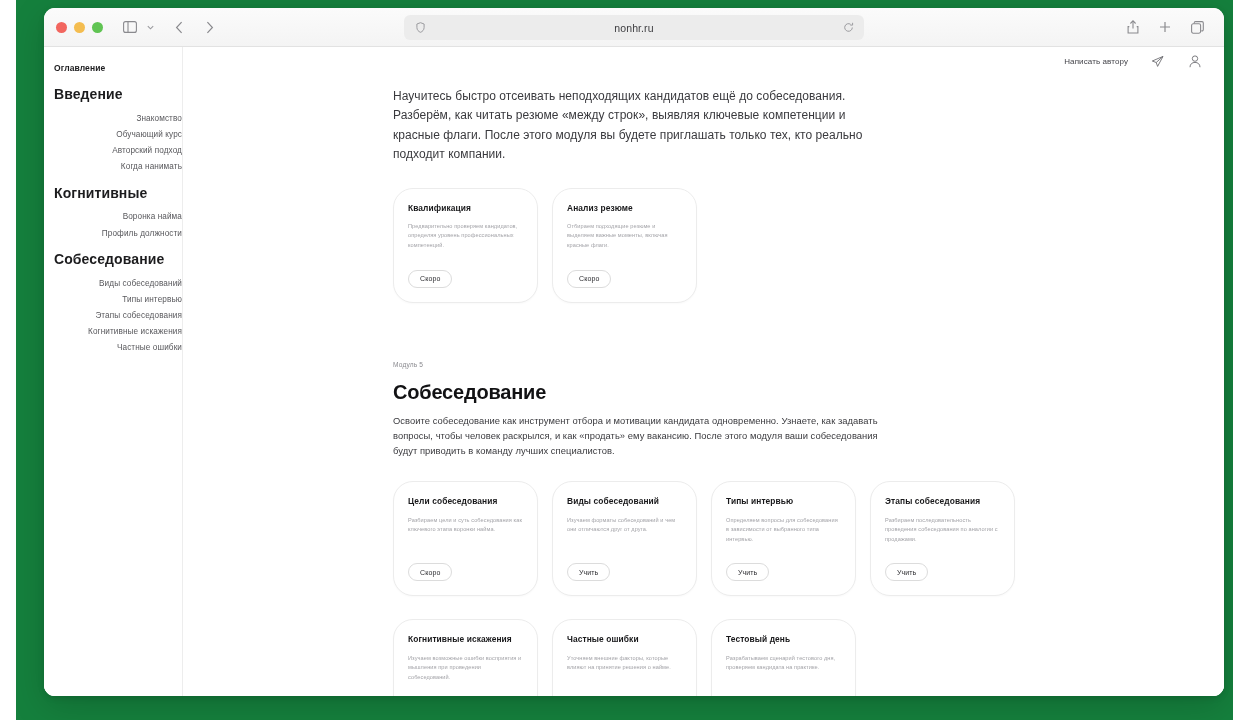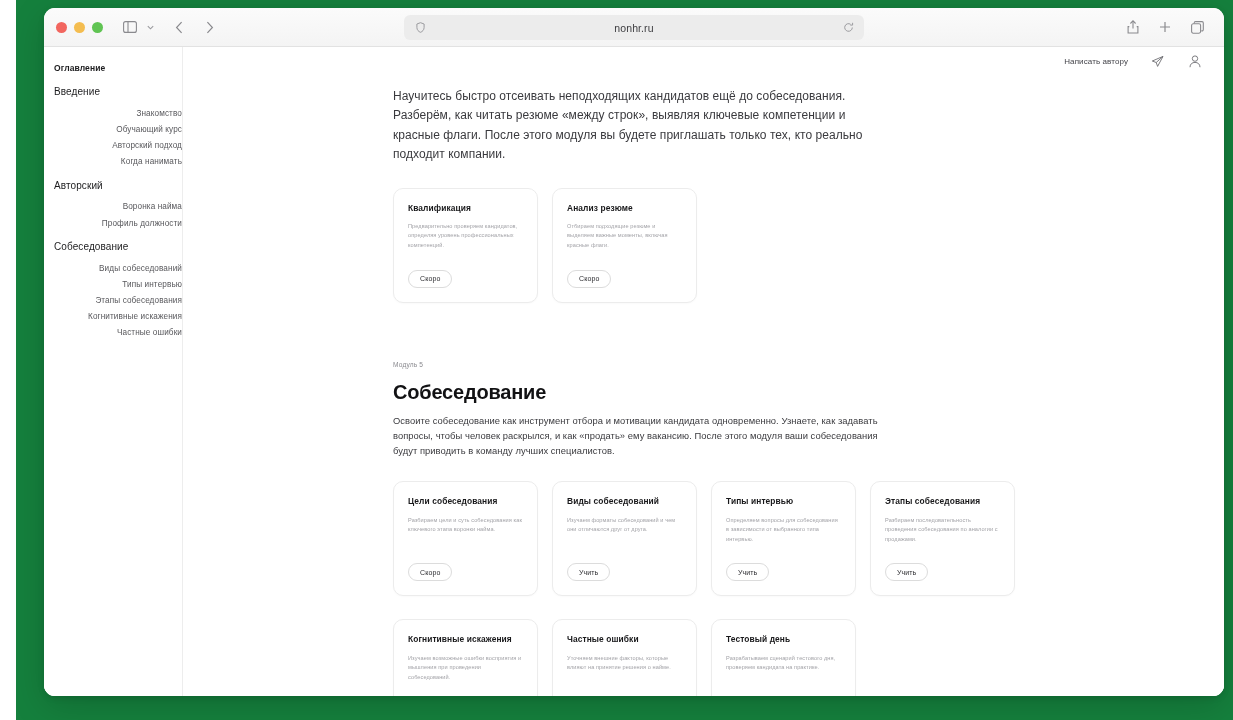--- a/index.html
+++ b/index.html
@@ -145,22 +145,22 @@
   }
   .sb-title {
     font-size: 8.5px;
     font-weight: bold;
     color: #1c1c1e;
     letter-spacing: 0.1px;
     margin-bottom: 13px;
   }
   .sb-group { margin-bottom: 10px; }
   .sb-group-title {
-    font-size: 10px;
-    font-weight: normal;
+    font-size: 14px;
+    font-weight: bold;
     color: #1c1c1e;
     margin-bottom: 8px;
     letter-spacing: 0.1px;
   }
   .sb-item {
     font-size: 8.2px;
     color: #58585c;
     padding: 3.6px 0 3.6px 10px;
     letter-spacing: 0.1px;
     white-space: nowrap;
@@ -236,21 +236,21 @@
     display: flex;
     gap: 14px;
     margin-top: 23px;
   }
   .card {
     width: 145px;
     min-width: 145px;
     height: 115px;
     background: #ffffff;
     border: 1px solid #ececec;
-    border-radius: 10px;
+    border-radius: 20px;
     padding: 14px 14px 0 14px;
     position: relative;
     box-shadow: 0 1px 2px rgba(0,0,0,0.025);
     display: flex;
     flex-direction: column;
   }
   .card-title {
     font-size: 8.4px;
     font-weight: bold;
     color: #18181a;
@@ -365,21 +365,21 @@
 
         <div class="sb-group">
           <div class="sb-group-title">Введение</div>
           <div class="sb-item">Знакомство</div>
           <div class="sb-item">Обучающий курс</div>
           <div class="sb-item">Авторский подход</div>
           <div class="sb-item">Когда нанимать</div>
         </div>
 
         <div class="sb-group">
-          <div class="sb-group-title">Авторский</div>
+          <div class="sb-group-title">Когнитивные</div>
           <div class="sb-item">Воронка найма</div>
           <div class="sb-item">Профиль должности</div>
         </div>
 
 
         <div class="sb-group">
           <div class="sb-group-title">Собеседование</div>
           <div class="sb-item">Виды собеседований</div>
           <div class="sb-item">Типы интервью</div>
           <div class="sb-item">Этапы собеседования</div>

